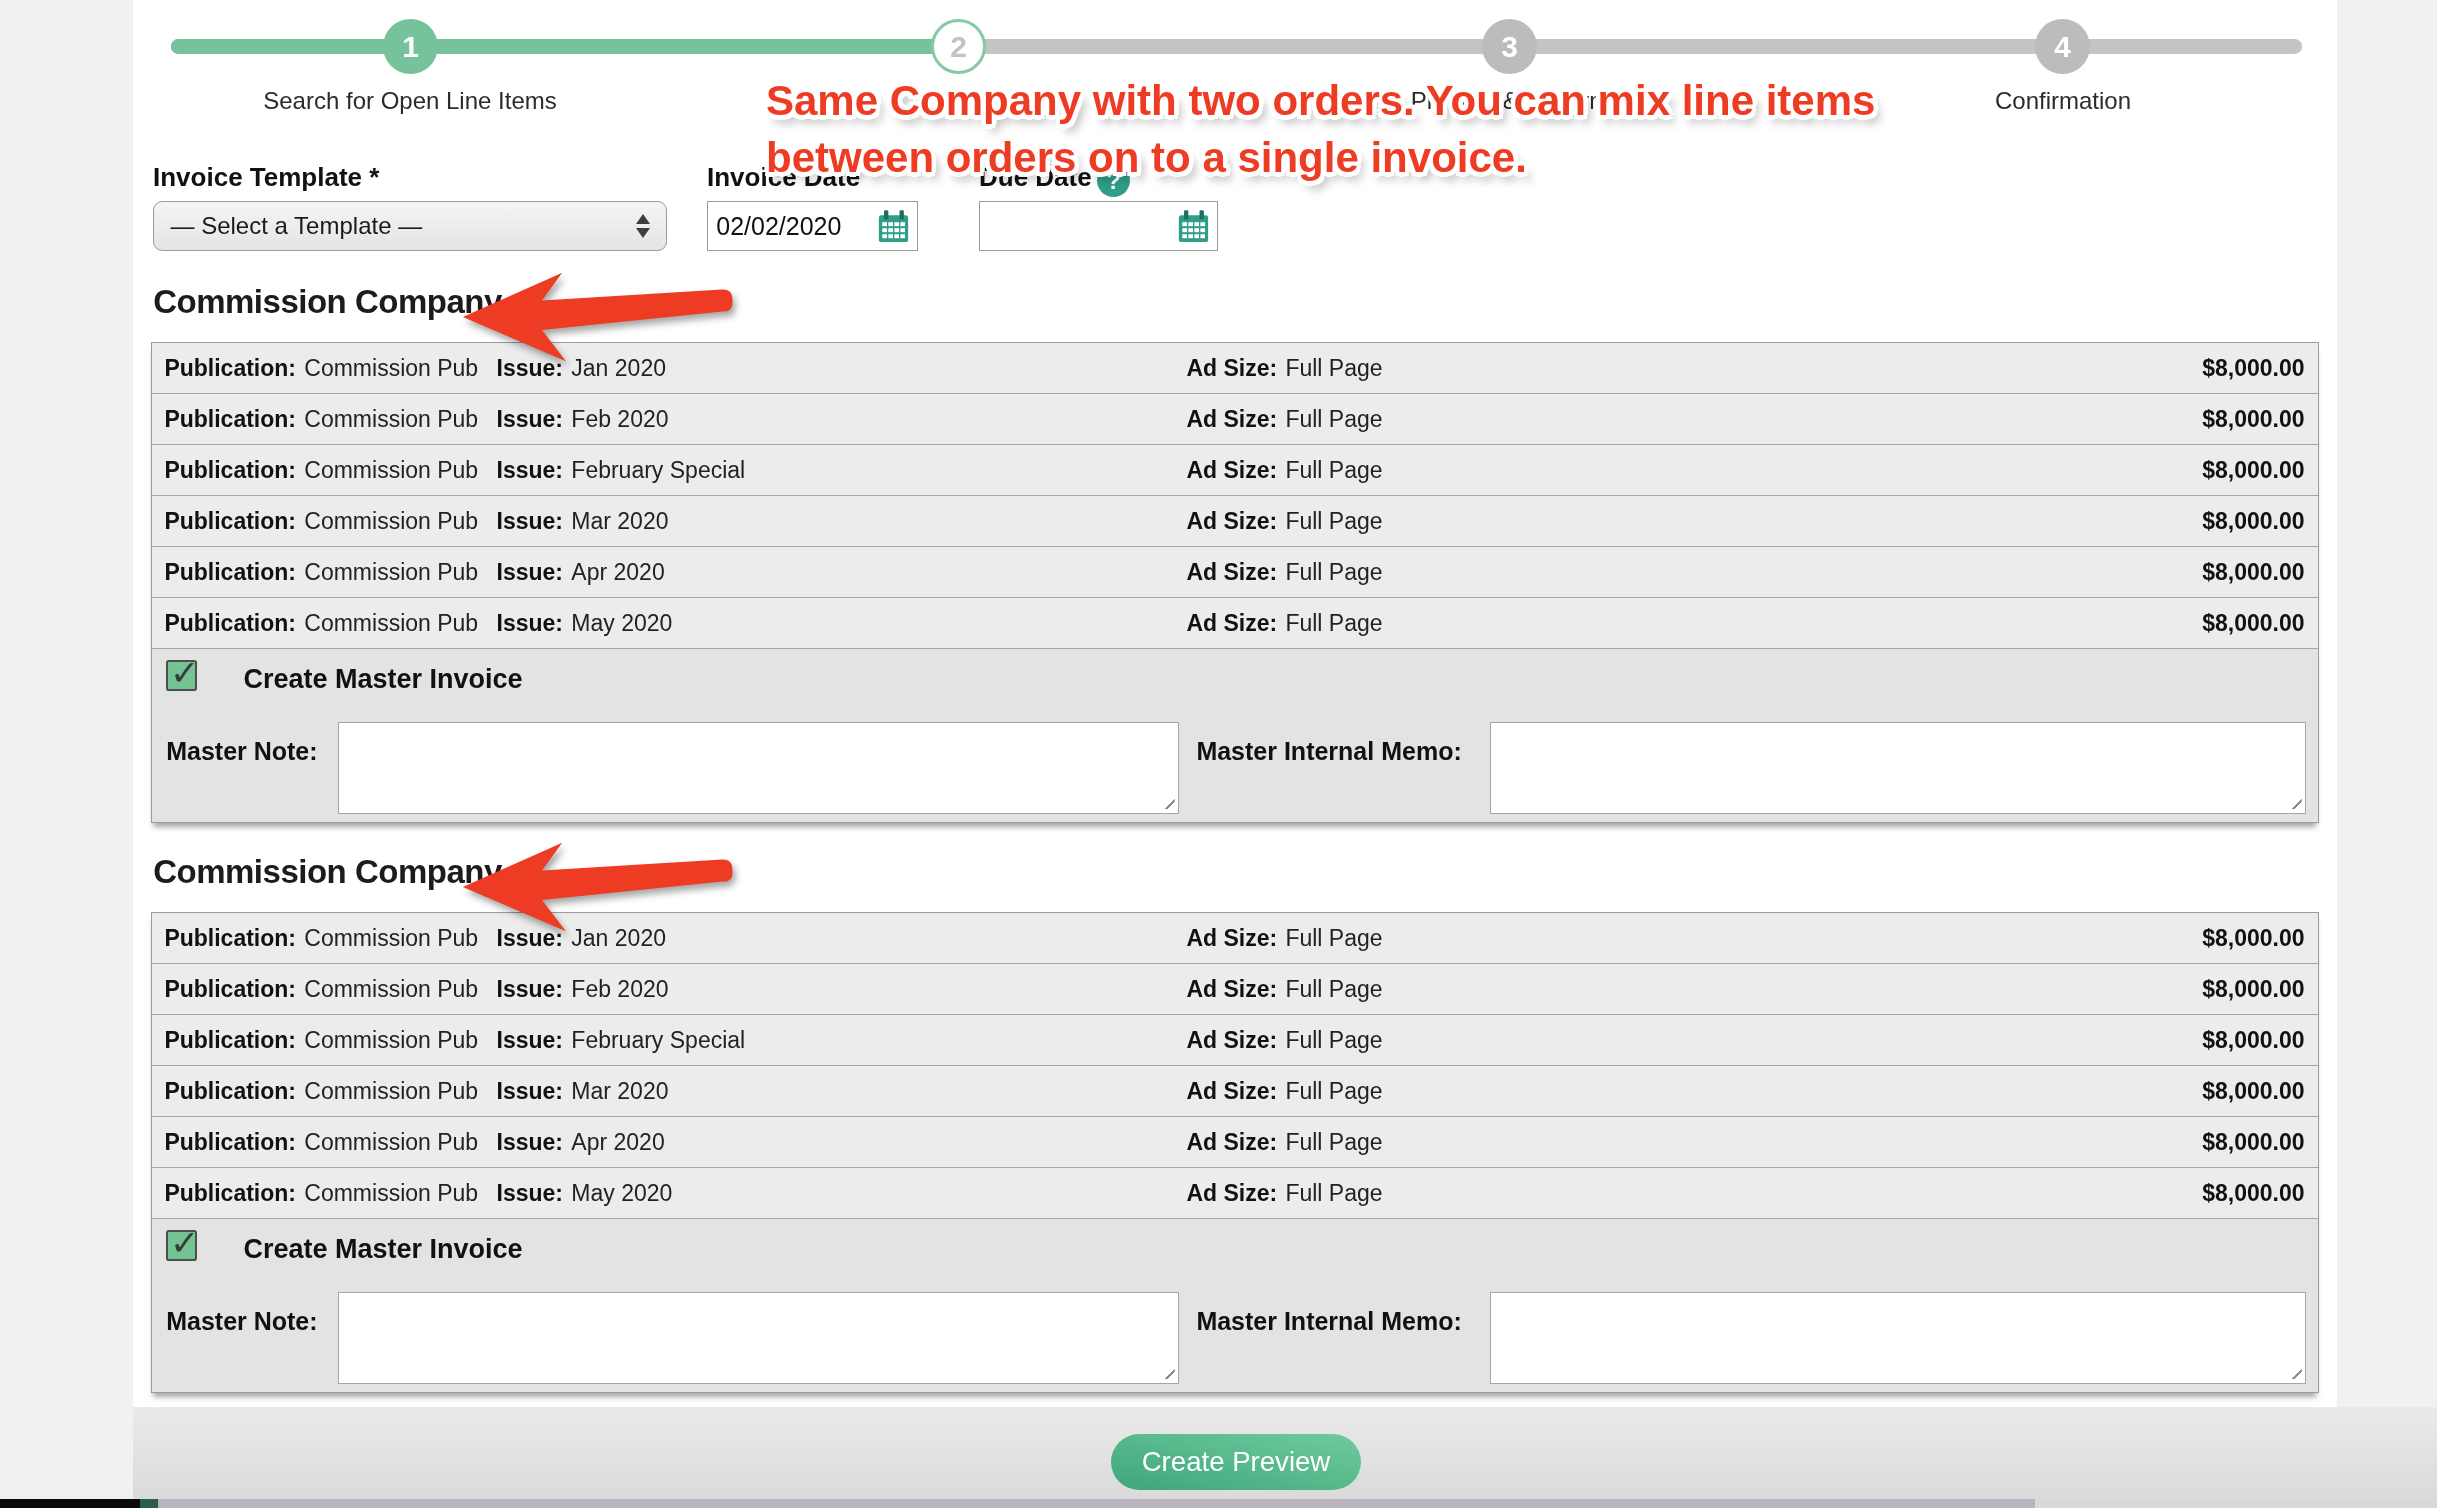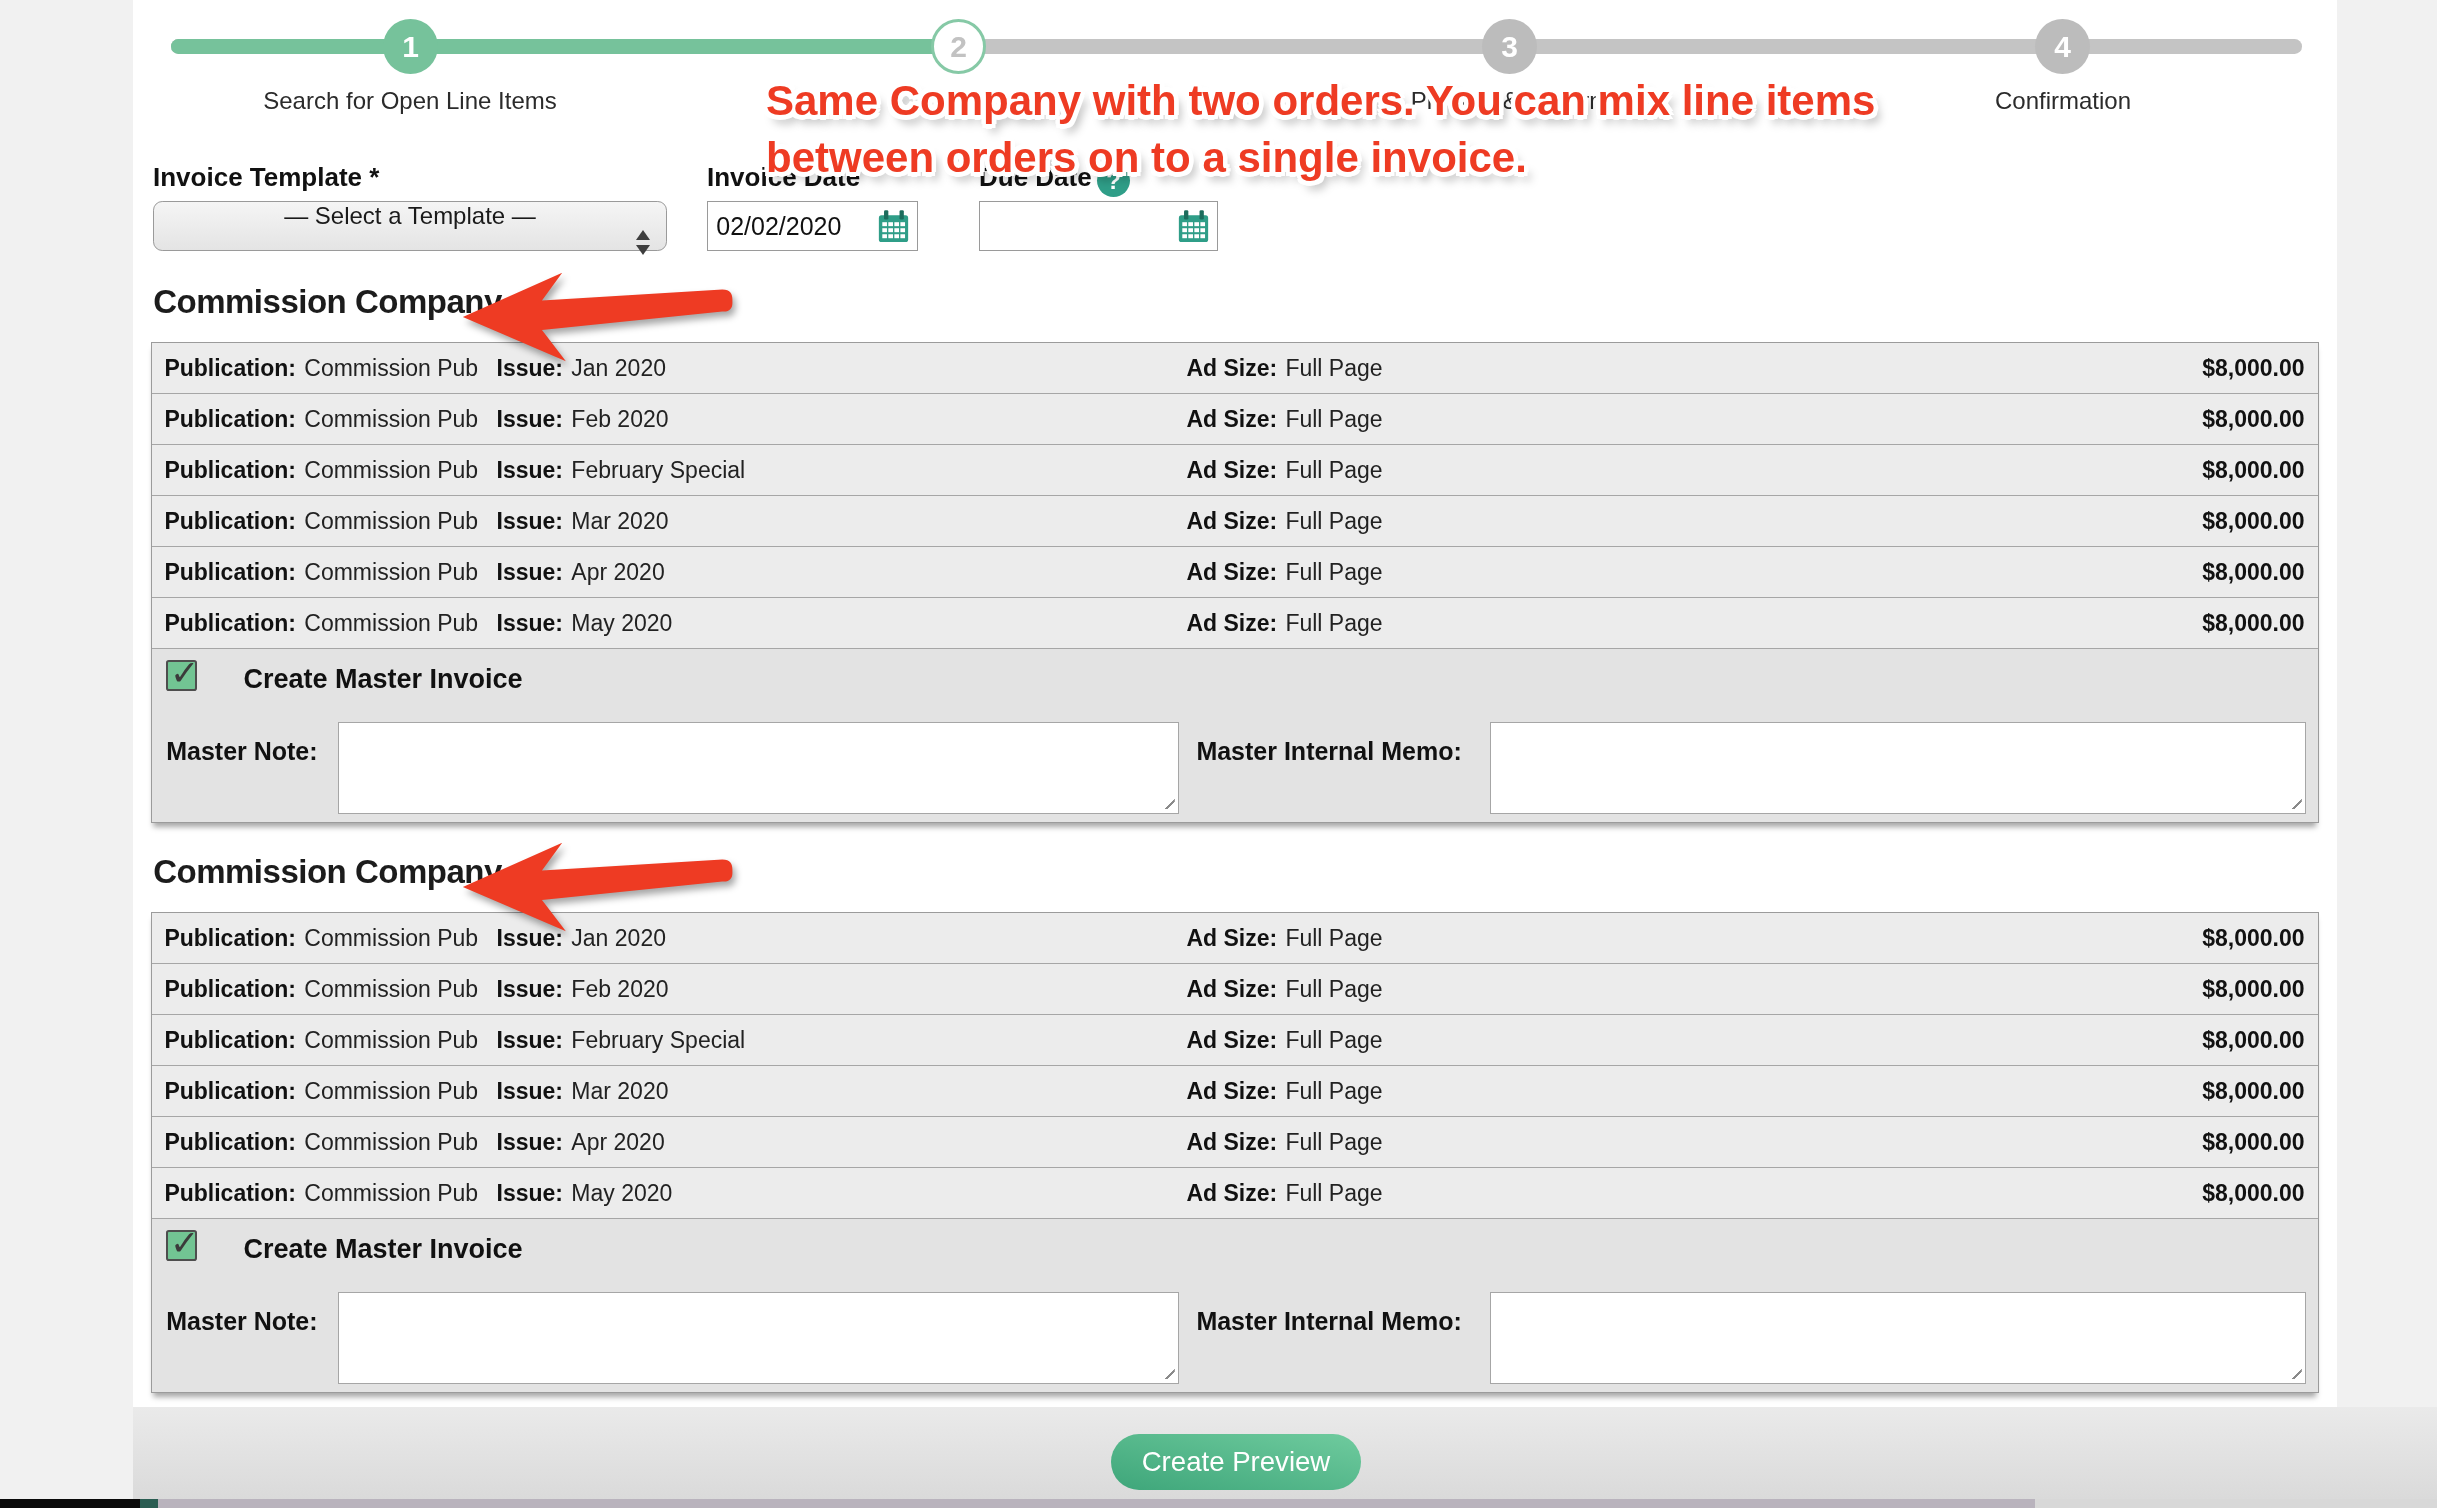--- a/index.html
+++ b/index.html
@@ -32,21 +32,21 @@
           -4.6px 0 0 #fff, 4.6px 0 0 #fff, 0 -4.6px 0 #fff, 0 4.6px 0 #fff,
           5.5px 8.3px 9.2px rgba(0,0,0,0.35); margin-left: 43px;}
   .anno1{top:77px;} .anno2{top:134px;}
   .red-arrow{position:absolute;z-index:15;filter:drop-shadow(3.7px 5.5px 3.7px rgba(0,0,0,0.35));}
 
   
   .flabel{position:absolute;top:162px;font-size:26px;font-weight:bold;color:#111;z-index:1;}
   .lbl-template{left:20px;} .lbl-invdate{left:574px;} .lbl-duedate{left:846px;}
   .selectbox{position:absolute;left:20px;top:201px;width:514px;height:50px;box-sizing:border-box;
              background:linear-gradient(#f5f5f5,#e4e4e4);border:1.8px solid #9a9a9a;border-radius:9.2px;
-             display:flex;align-items:center;padding:0 16.5px;font-size:24px;color:#1a1a1a;cursor:default;flex-direction:column;}
+             display:flex;align-items:center;padding:0 16.5px;font-size:24px;color:#1a1a1a;cursor:default;}
   .updown{margin-left:auto;display:flex;flex-direction:column;gap:4.6px;align-items:center;}
   .tri-up{width:0;height:0;border-left:7.3px solid transparent;border-right:7.3px solid transparent;border-bottom:10px solid #3e3e3e;}
   .tri-dn{width:0;height:0;border-left:7.3px solid transparent;border-right:7.3px solid transparent;border-top:10px solid #3e3e3e;}
   .datewrap{position:absolute;top:201px;height:50px;box-sizing:border-box;background:#fff;
             border:1.8px solid #9a9a9a;display:flex;align-items:center;padding:0 8.3px;}
   .datewrap input{border:none;outline:none;background:transparent;font-family:inherit;
                   font-size:25px;color:#111;width:100%;padding:0;}
   .dw1{left:574px;width:211px;} .dw2{left:846px;width:239px;}
   .cal{flex:0 0 auto;margin-left:auto;}
   .help{position:absolute;left:964px;top:164px;width:33px;height:33px;border-radius:50%;

